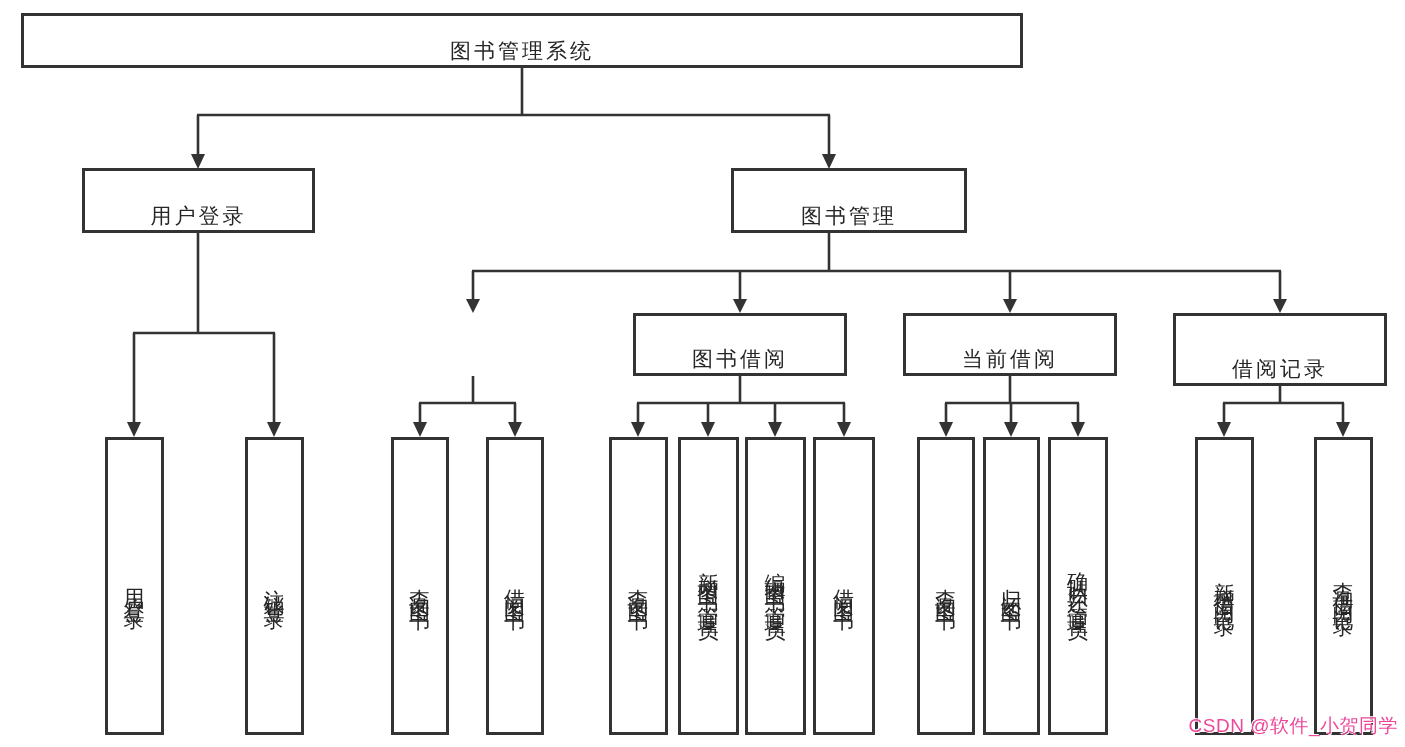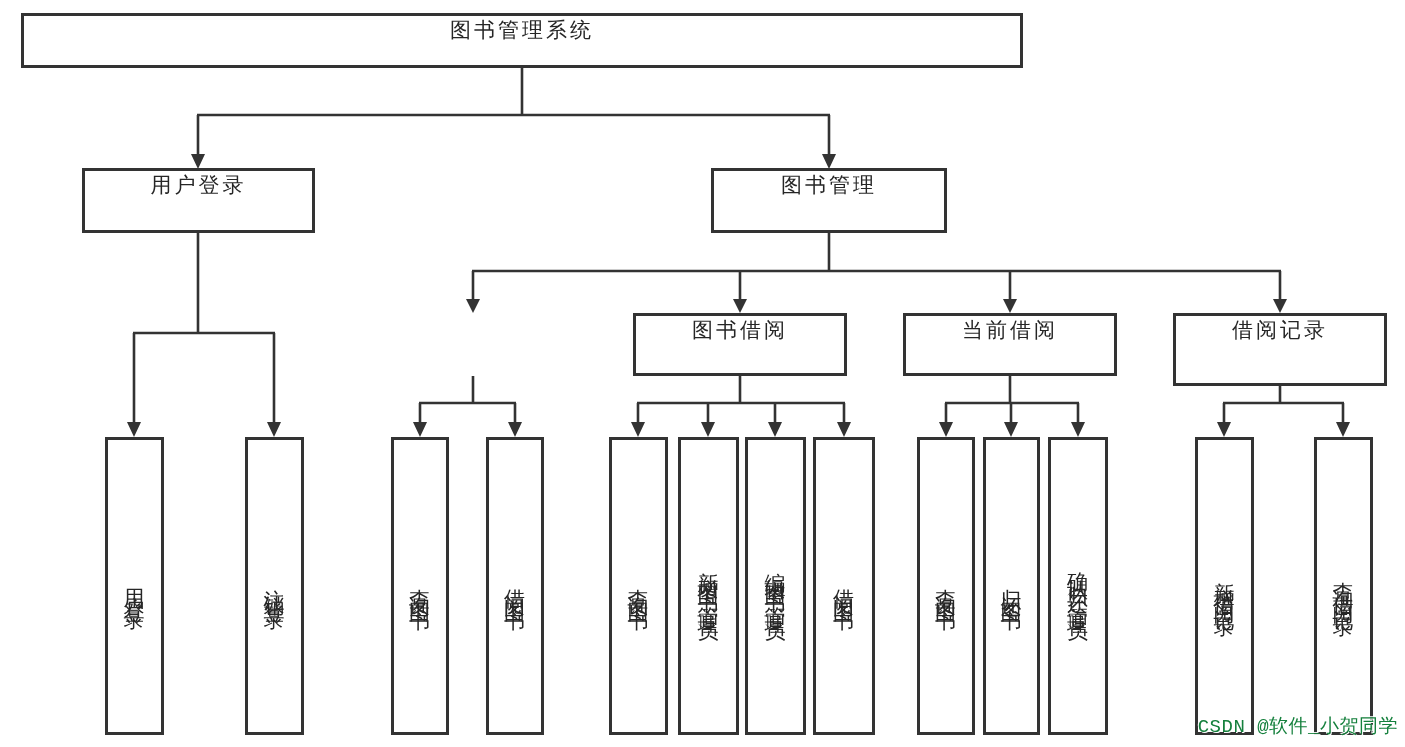--- a/index.html
+++ b/index.html
@@ -23,21 +23,21 @@
     width: 1405px;
     height: 747px;
     pointer-events: none;
   }
   .hbox {
     position: absolute;
     box-sizing: border-box;
     border: 3px solid #333333;
     background: #ffffff;
     display: flex;
-    align-items: flex-start;
+    align-items: flex-end;
     justify-content: center;
     font-size: 21px;
     letter-spacing: 3px;
     white-space: nowrap;
   }
   .vbox {
     position: absolute;
     top: 437px;
     height: 298px;
     box-sizing: border-box;
@@ -54,25 +54,24 @@
     letter-spacing: 7px;
     line-height: 1;
     white-space: nowrap;
   }
   .watermark {
     position: absolute;
     right: 7px;
     top: 713px;
     font-size: 19px;
     letter-spacing: 0.5px;
-    color: #15803d;
+    color: #ec4899;
     text-shadow: 1px 1px 0 #ffffff, -1px -1px 0 #ffffff;
     white-space: nowrap;
     z-index: 5;
-    font-family: Liberation Mono, monospace;
   }
 </style>
 </head>
 <body>
 
 <div class="stage">
 
   <svg class="connectors" viewBox="0 0 1405 747" xmlns="http://www.w3.org/2000/svg">
     <g stroke="#333333" stroke-width="2.6" fill="none">
 
@@ -116,21 +115,21 @@
     </g>
   </svg>
 
   <div class="hbox" style="left:21px; top:13px; width:1002px; height:55px;">
     <span>图书管理系统</span>
   </div>
 
   <div class="hbox" style="left:82px; top:168px; width:233px; height:65px;">
     <span>用户登录</span>
   </div>
-  <div class="hbox" style="left:711px; top:168px; width:236px; height:65px;">
+  <div class="hbox" style="left:731px; top:168px; width:236px; height:65px;">
     <span>图书管理</span>
   </div>
 
   <div class="hbox" style="left:903px; top:313px; width:214px; height:63px;">
     <span>当前借阅</span>
   </div>
   <div class="hbox" style="left:633px; top:313px; width:214px; height:63px;">
     <span>图书借阅</span>
   </div>
   <div class="hbox" style="left:1173px; top:313px; width:214px; height:73px;">

